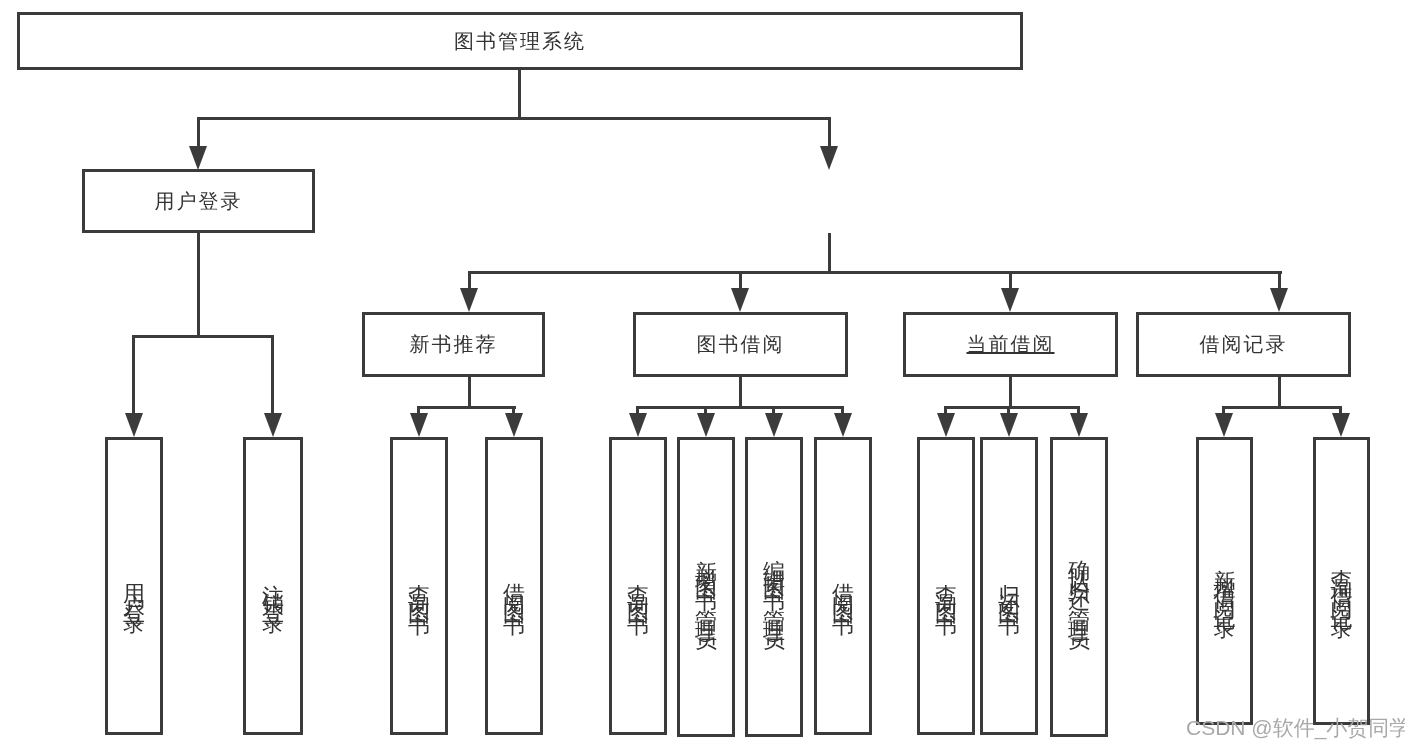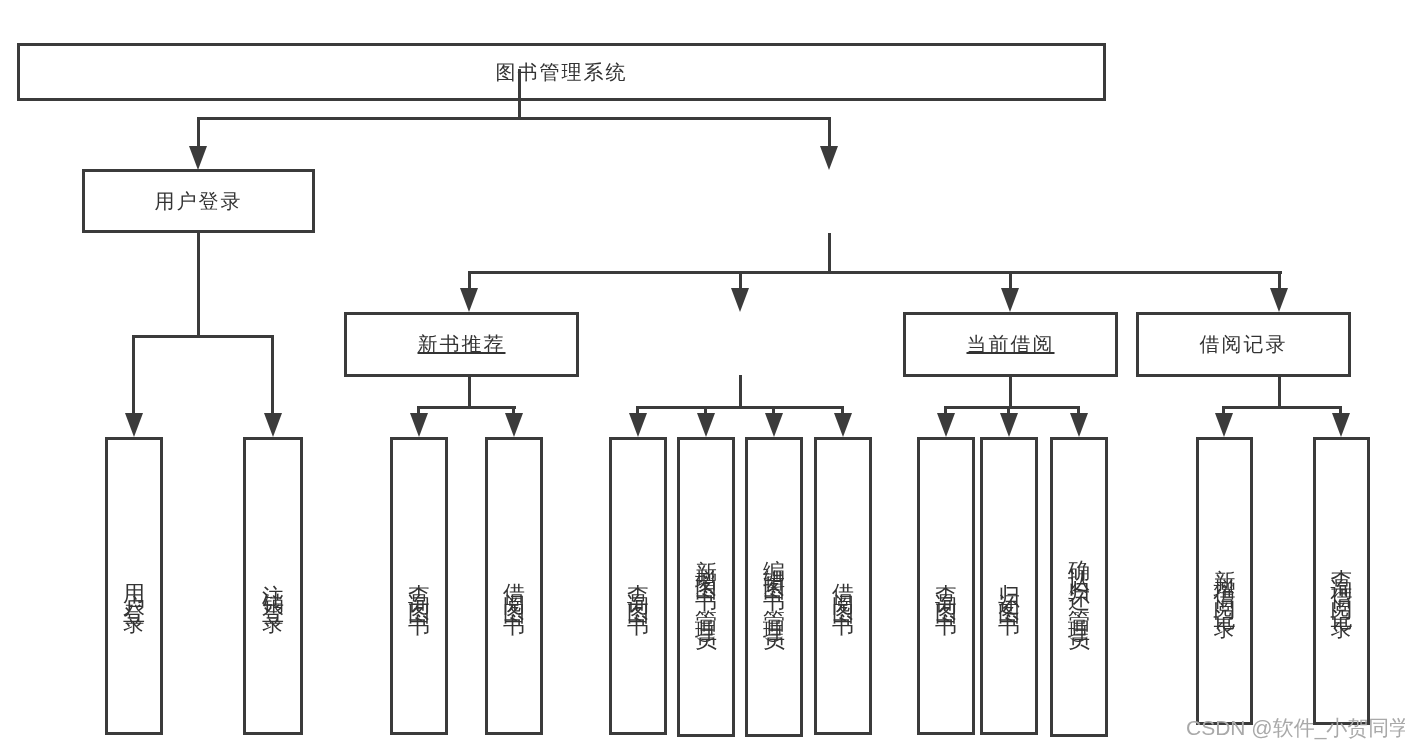--- a/index.html
+++ b/index.html
@@ -61,30 +61,33 @@
     color:var(--watermark);
     letter-spacing:0;
     white-space:nowrap;
   }
 </style>
 </head>
 <body>
 
 <div class="canvas">
 
-  <div class="box" style="left:17px;top:12px;width:1089px;height:58px;margin-top:31px;">
+  <div class="box" style="left:17px;top:12px;width:1006px;height:58px;">
     <span>图书管理系统</span>
   </div>
 
   <div class="box" style="left:82px;top:169px;width:233px;height:64px;">
     <span>用户登录</span>
   </div>
 
-  <div class="box" style="left:344px;top:312px;width:235px;height:65px;text-decoration:underline;">
+  <div class="box" style="left:362px;top:312px;width:183px;height:65px;">
     <span>新书推荐</span>
+  </div>
+  <div class="box" style="left:633px;top:312px;width:215px;height:65px;">
+    <span>图书借阅</span>
   </div>
   <div class="box" style="left:903px;top:312px;width:215px;height:65px;text-decoration:underline;">
     <span>当前借阅</span>
   </div>
   <div class="box" style="left:1136px;top:312px;width:215px;height:65px;">
     <span>借阅记录</span>
   </div>
 
   <div class="box vbox" style="left:105px;top:437px;width:58px;height:298px;">
     <span class="vtext">用户登录</span>

